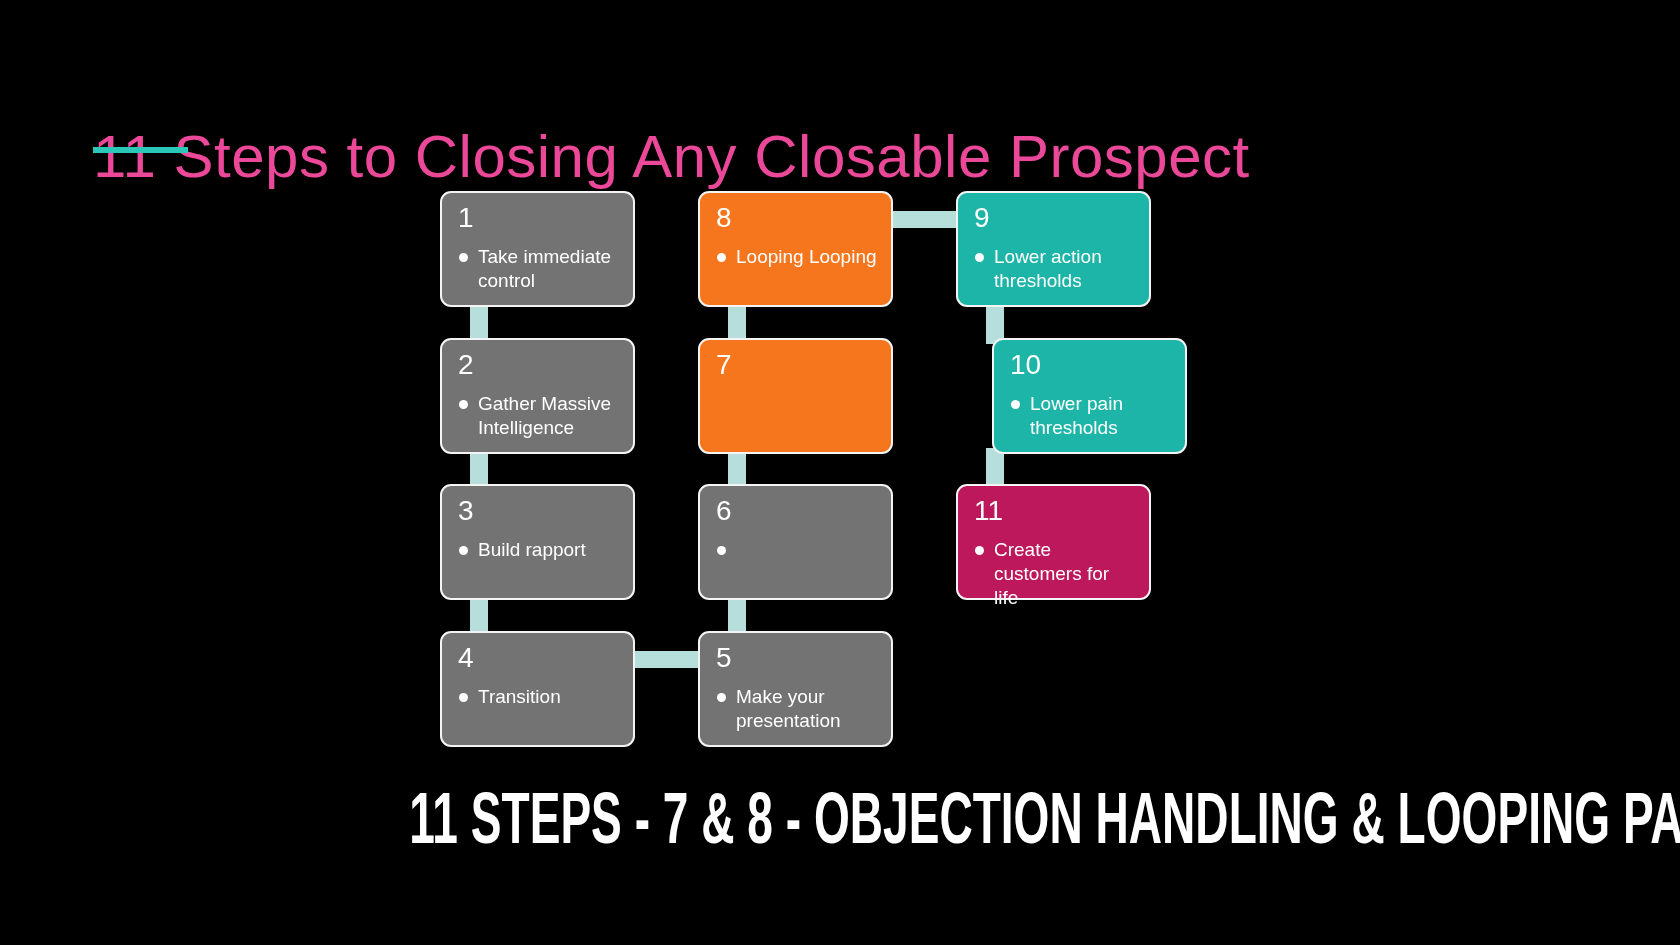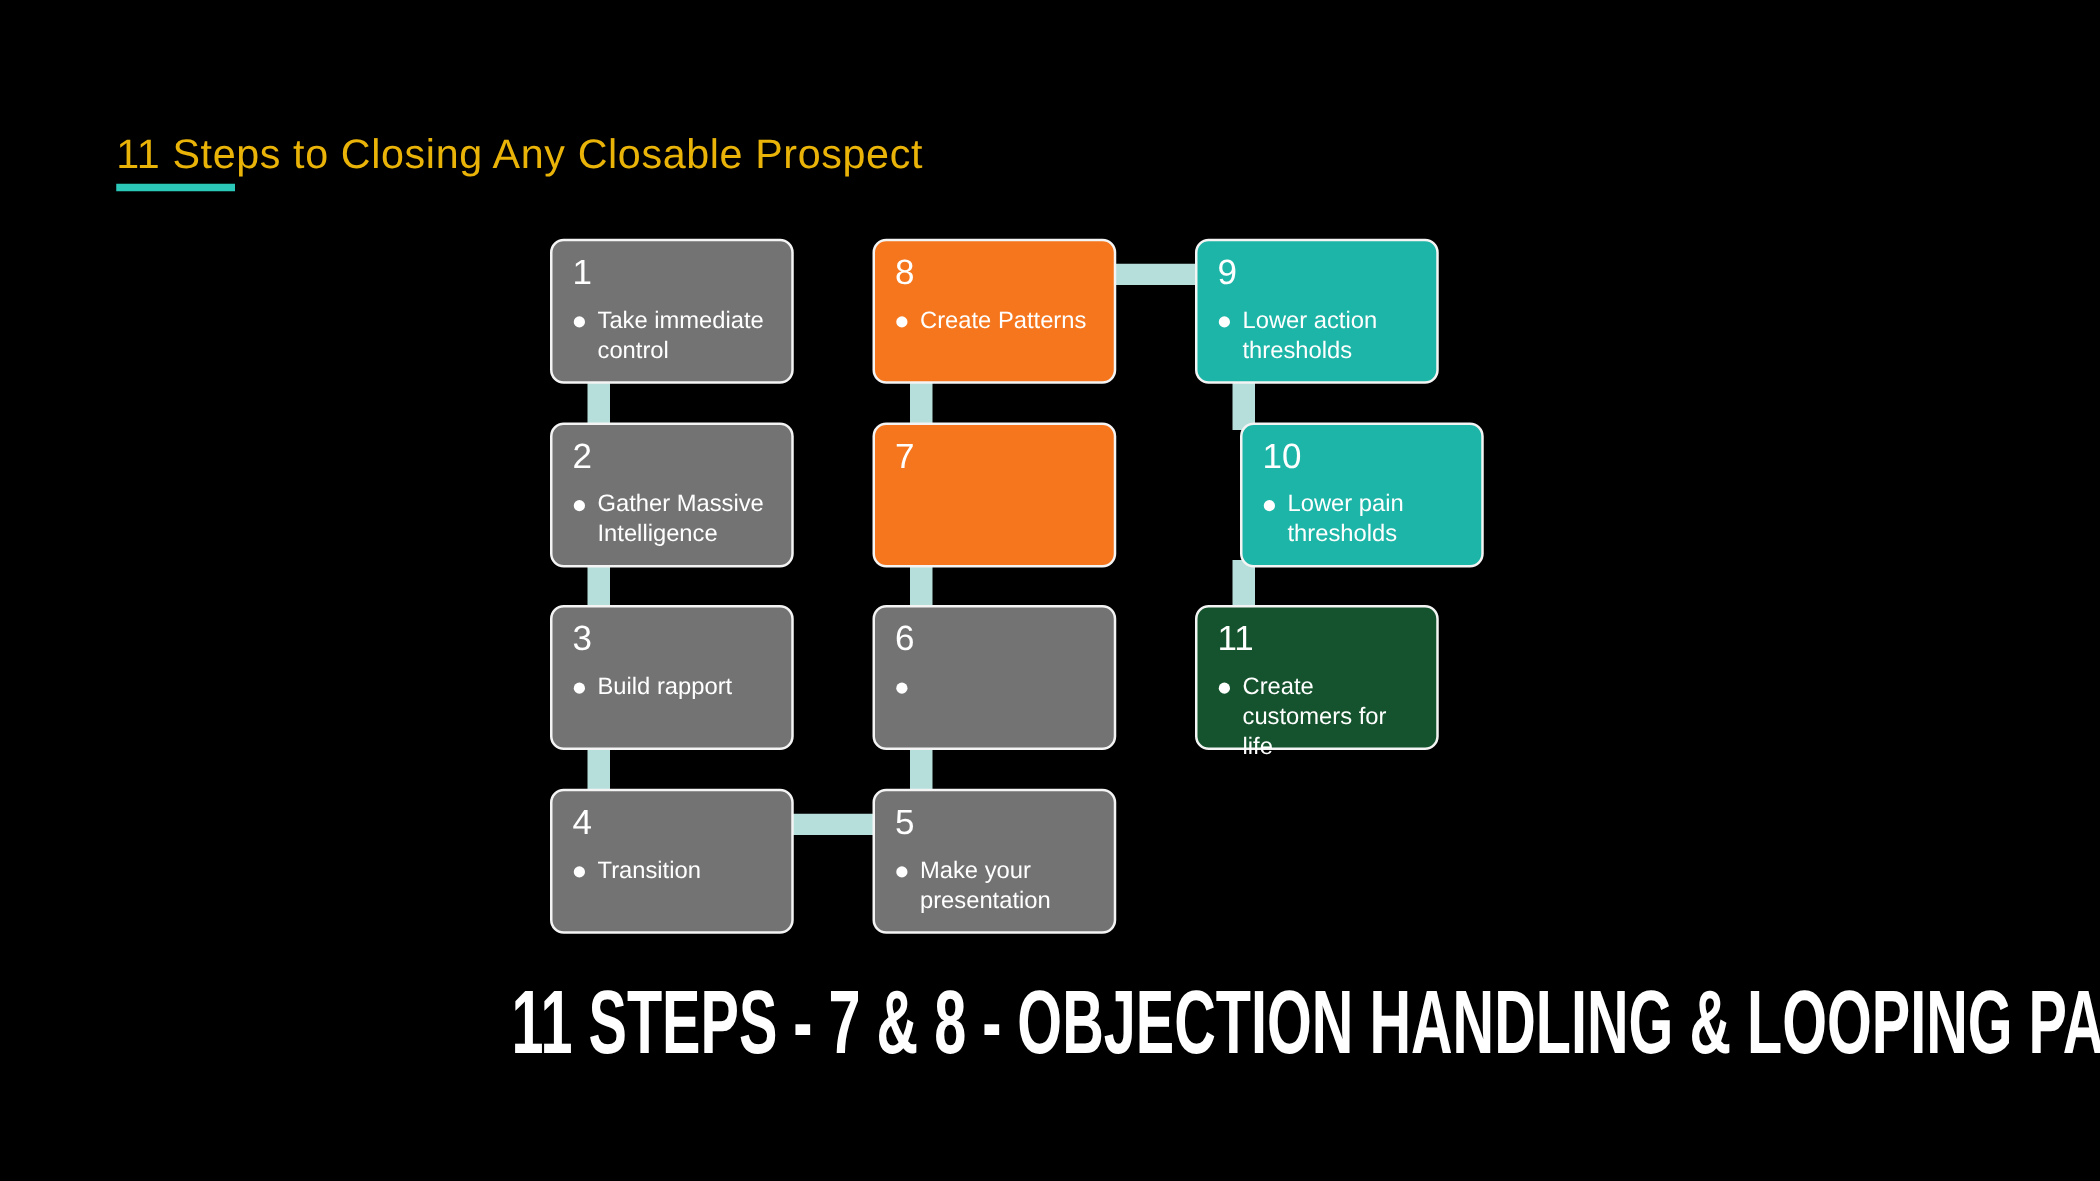--- a/index.html
+++ b/index.html
@@ -6,24 +6,24 @@
   body {
     width: 1680px; height: 945px;
     background: #000000;
     position: relative;
     overflow: hidden;
     font-family: "Liberation Sans", "DejaVu Sans", sans-serif;
   }
   .slide-title {
     position: absolute;
     left: 93px; top: 82px;
-    font-size: 33px;
+    font-size: 60px;
     font-weight: 300;
     letter-spacing: 0.5px;
-    color: #eab308;
+    color: #ec4899;
     white-space: nowrap;
     text-align: right;
   }
   .title-underline {
     position: absolute;
     left: 93px; top: 147px;
     width: 95px; height: 6px;
   }
   .diagram { position: absolute; left: 0; top: 0; width: 1680px; height: 945px; }
   .connector { position: absolute; z-index: 1; }
@@ -136,40 +136,40 @@
         <span class="bullet-dot"></span>
       </div>
     </div>
     <div class="step-box" style="left: 698px; top: 338px; background: rgb(245, 118, 29); border-color: rgb(244, 244, 244);">
       <span class="step-number">7</span>
     </div>
     <div class="step-box" style="left: 698px; top: 191px; background: rgb(245, 118, 29); border-color: rgb(244, 244, 244);">
       <span class="step-number">8</span>
       <div class="step-content">
         <span class="bullet-dot"></span>
-        <span class="step-label">Create Patterns</span>
+        <span class="step-label">Looping Looping</span>
       </div>
     </div>
     <div class="step-box" style="left: 956px; top: 191px; background: rgb(29, 181, 167); border-color: rgb(244, 244, 244);">
       <span class="step-number">9</span>
       <div class="step-content">
         <span class="bullet-dot"></span>
         <span class="step-label">Lower action
 thresholds</span>
       </div>
     </div>
     <div class="step-box" style="left: 956px; top: 338px; background: rgb(29, 181, 167); border-color: rgb(244, 244, 244); margin-left: 36px;">
       <span class="step-number">10</span>
       <div class="step-content">
         <span class="bullet-dot"></span>
         <span class="step-label">Lower pain
 thresholds</span>
       </div>
     </div>
-    <div class="step-box" style="left: 956px; top: 484px; background: #14532d; border-color: rgb(244, 244, 244);">
+    <div class="step-box" style="left: 956px; top: 484px; background: #be185d; border-color: rgb(244, 244, 244);">
       <span class="step-number">11</span>
       <div class="step-content">
         <span class="bullet-dot"></span>
         <span class="step-label">Create
 customers for life</span>
       </div>
     </div>
   </div>
 
 <div class="slide-footer">

